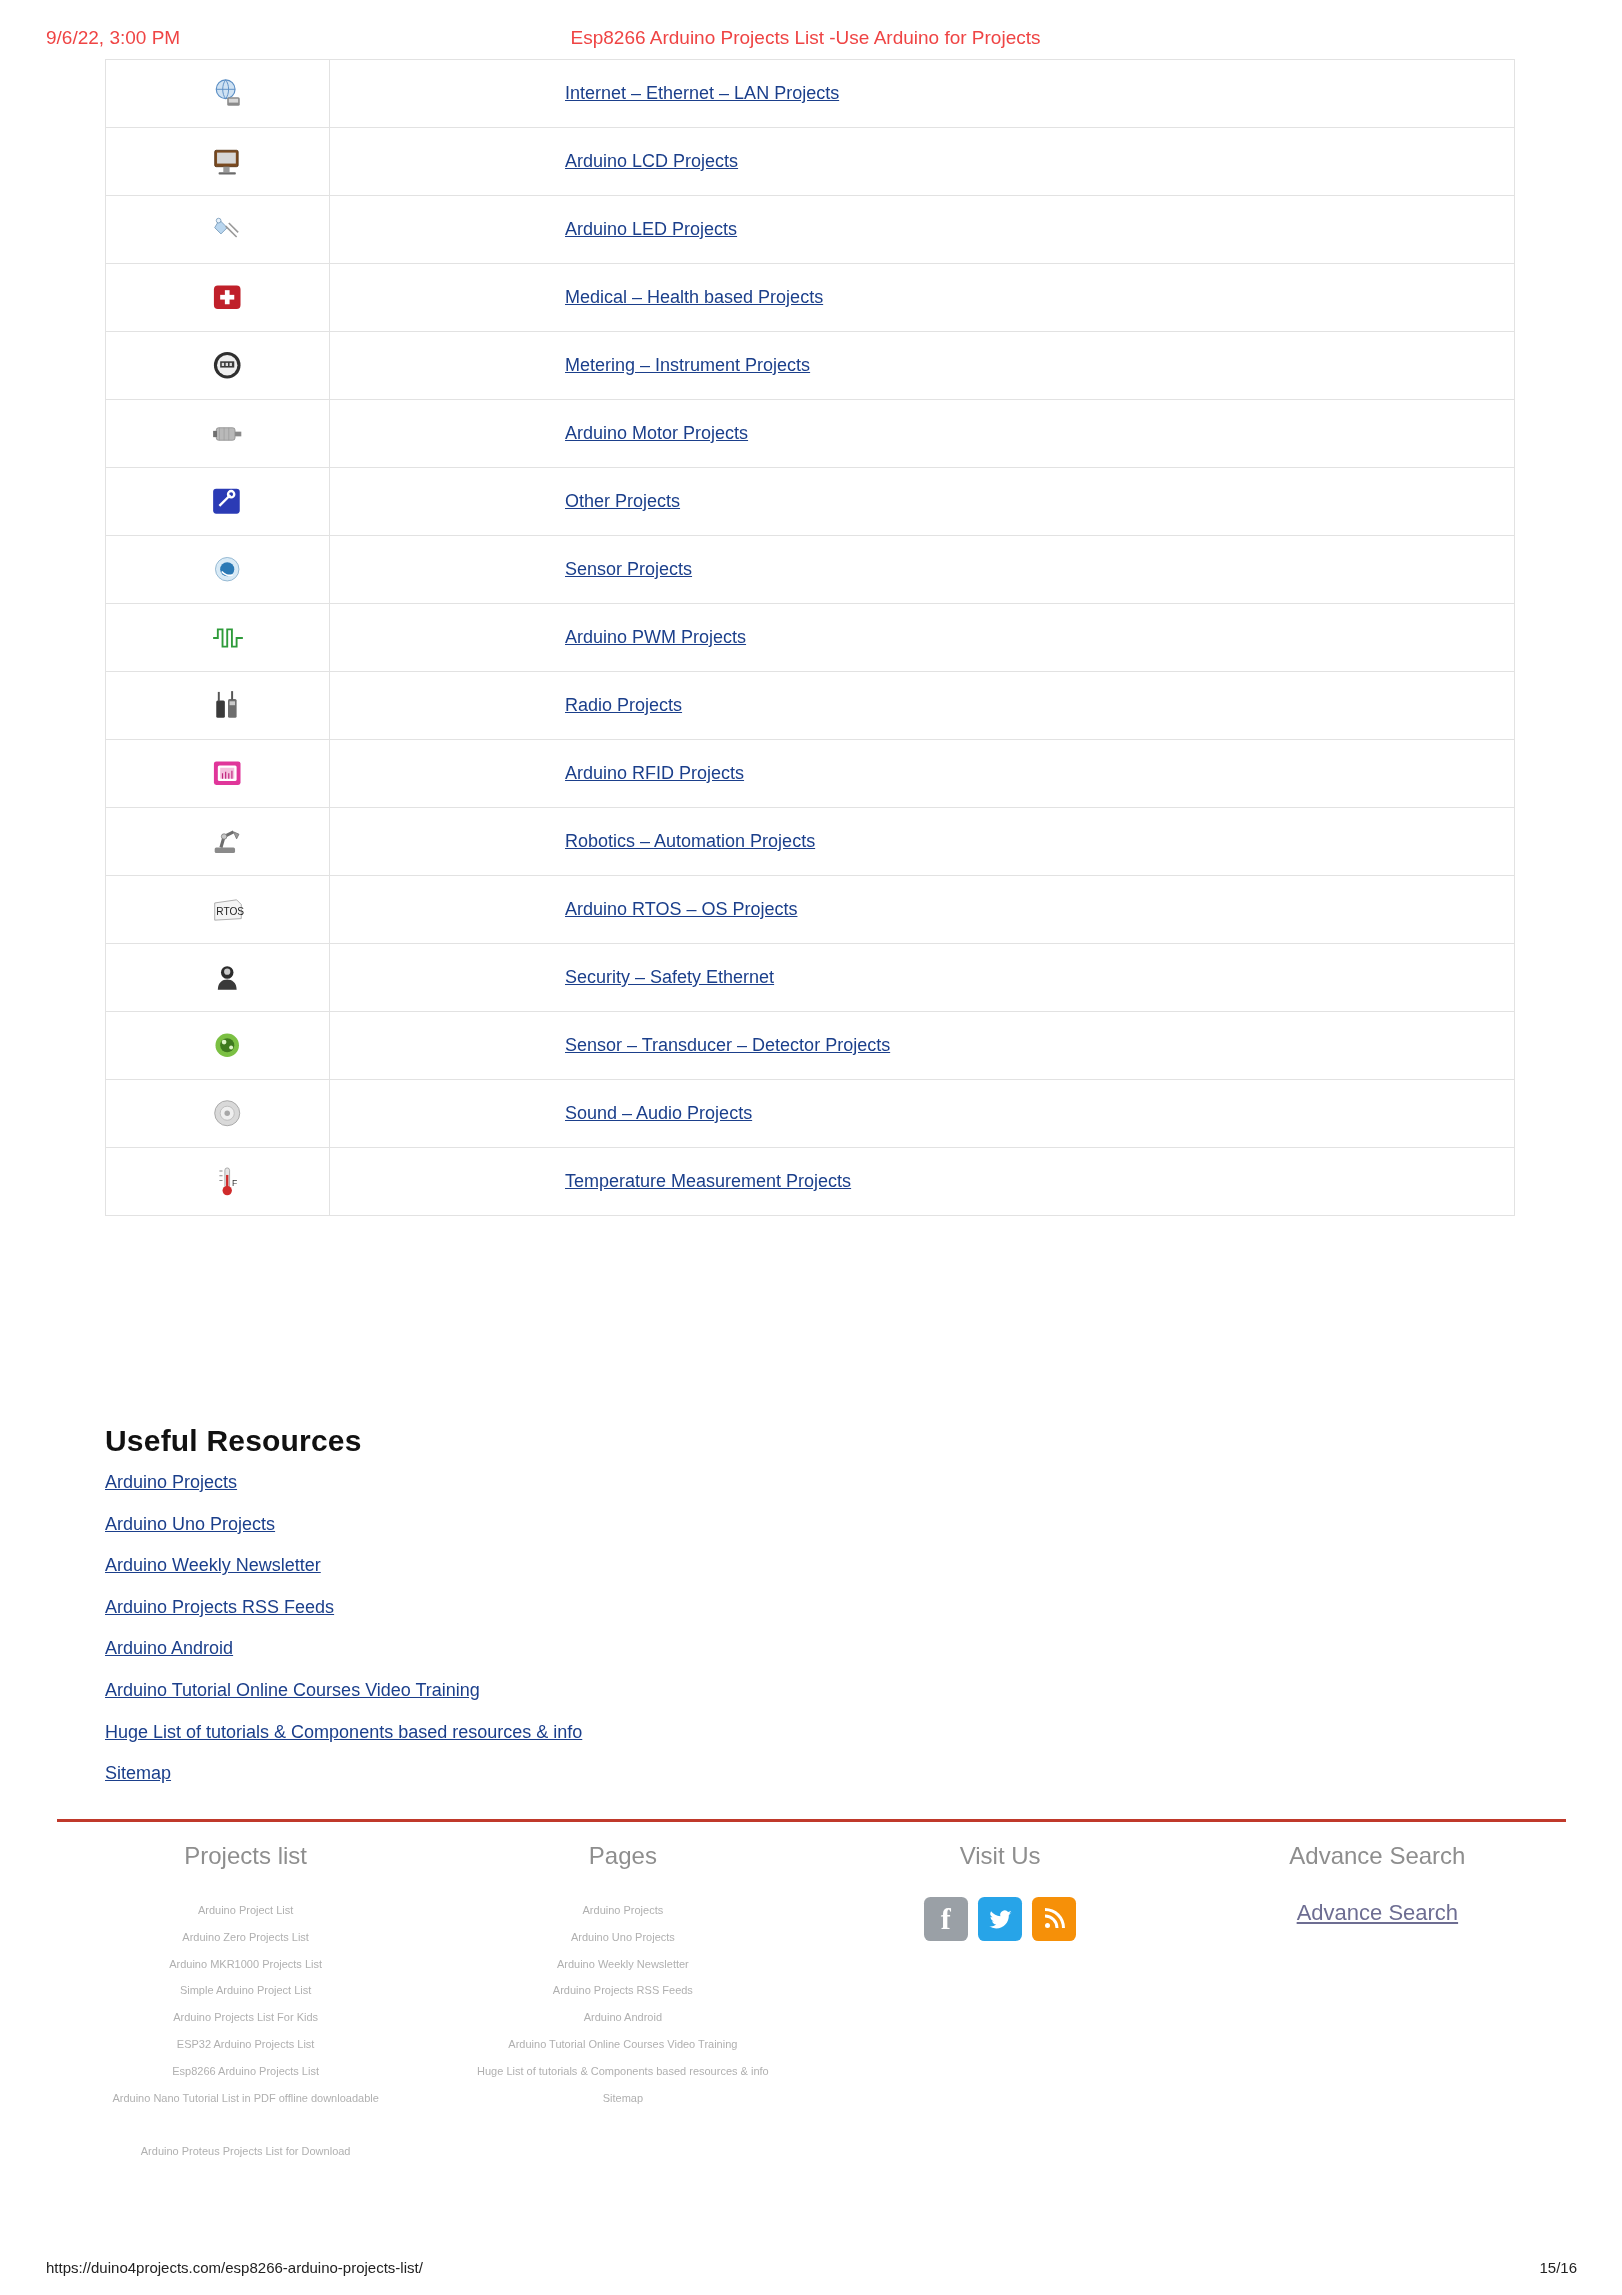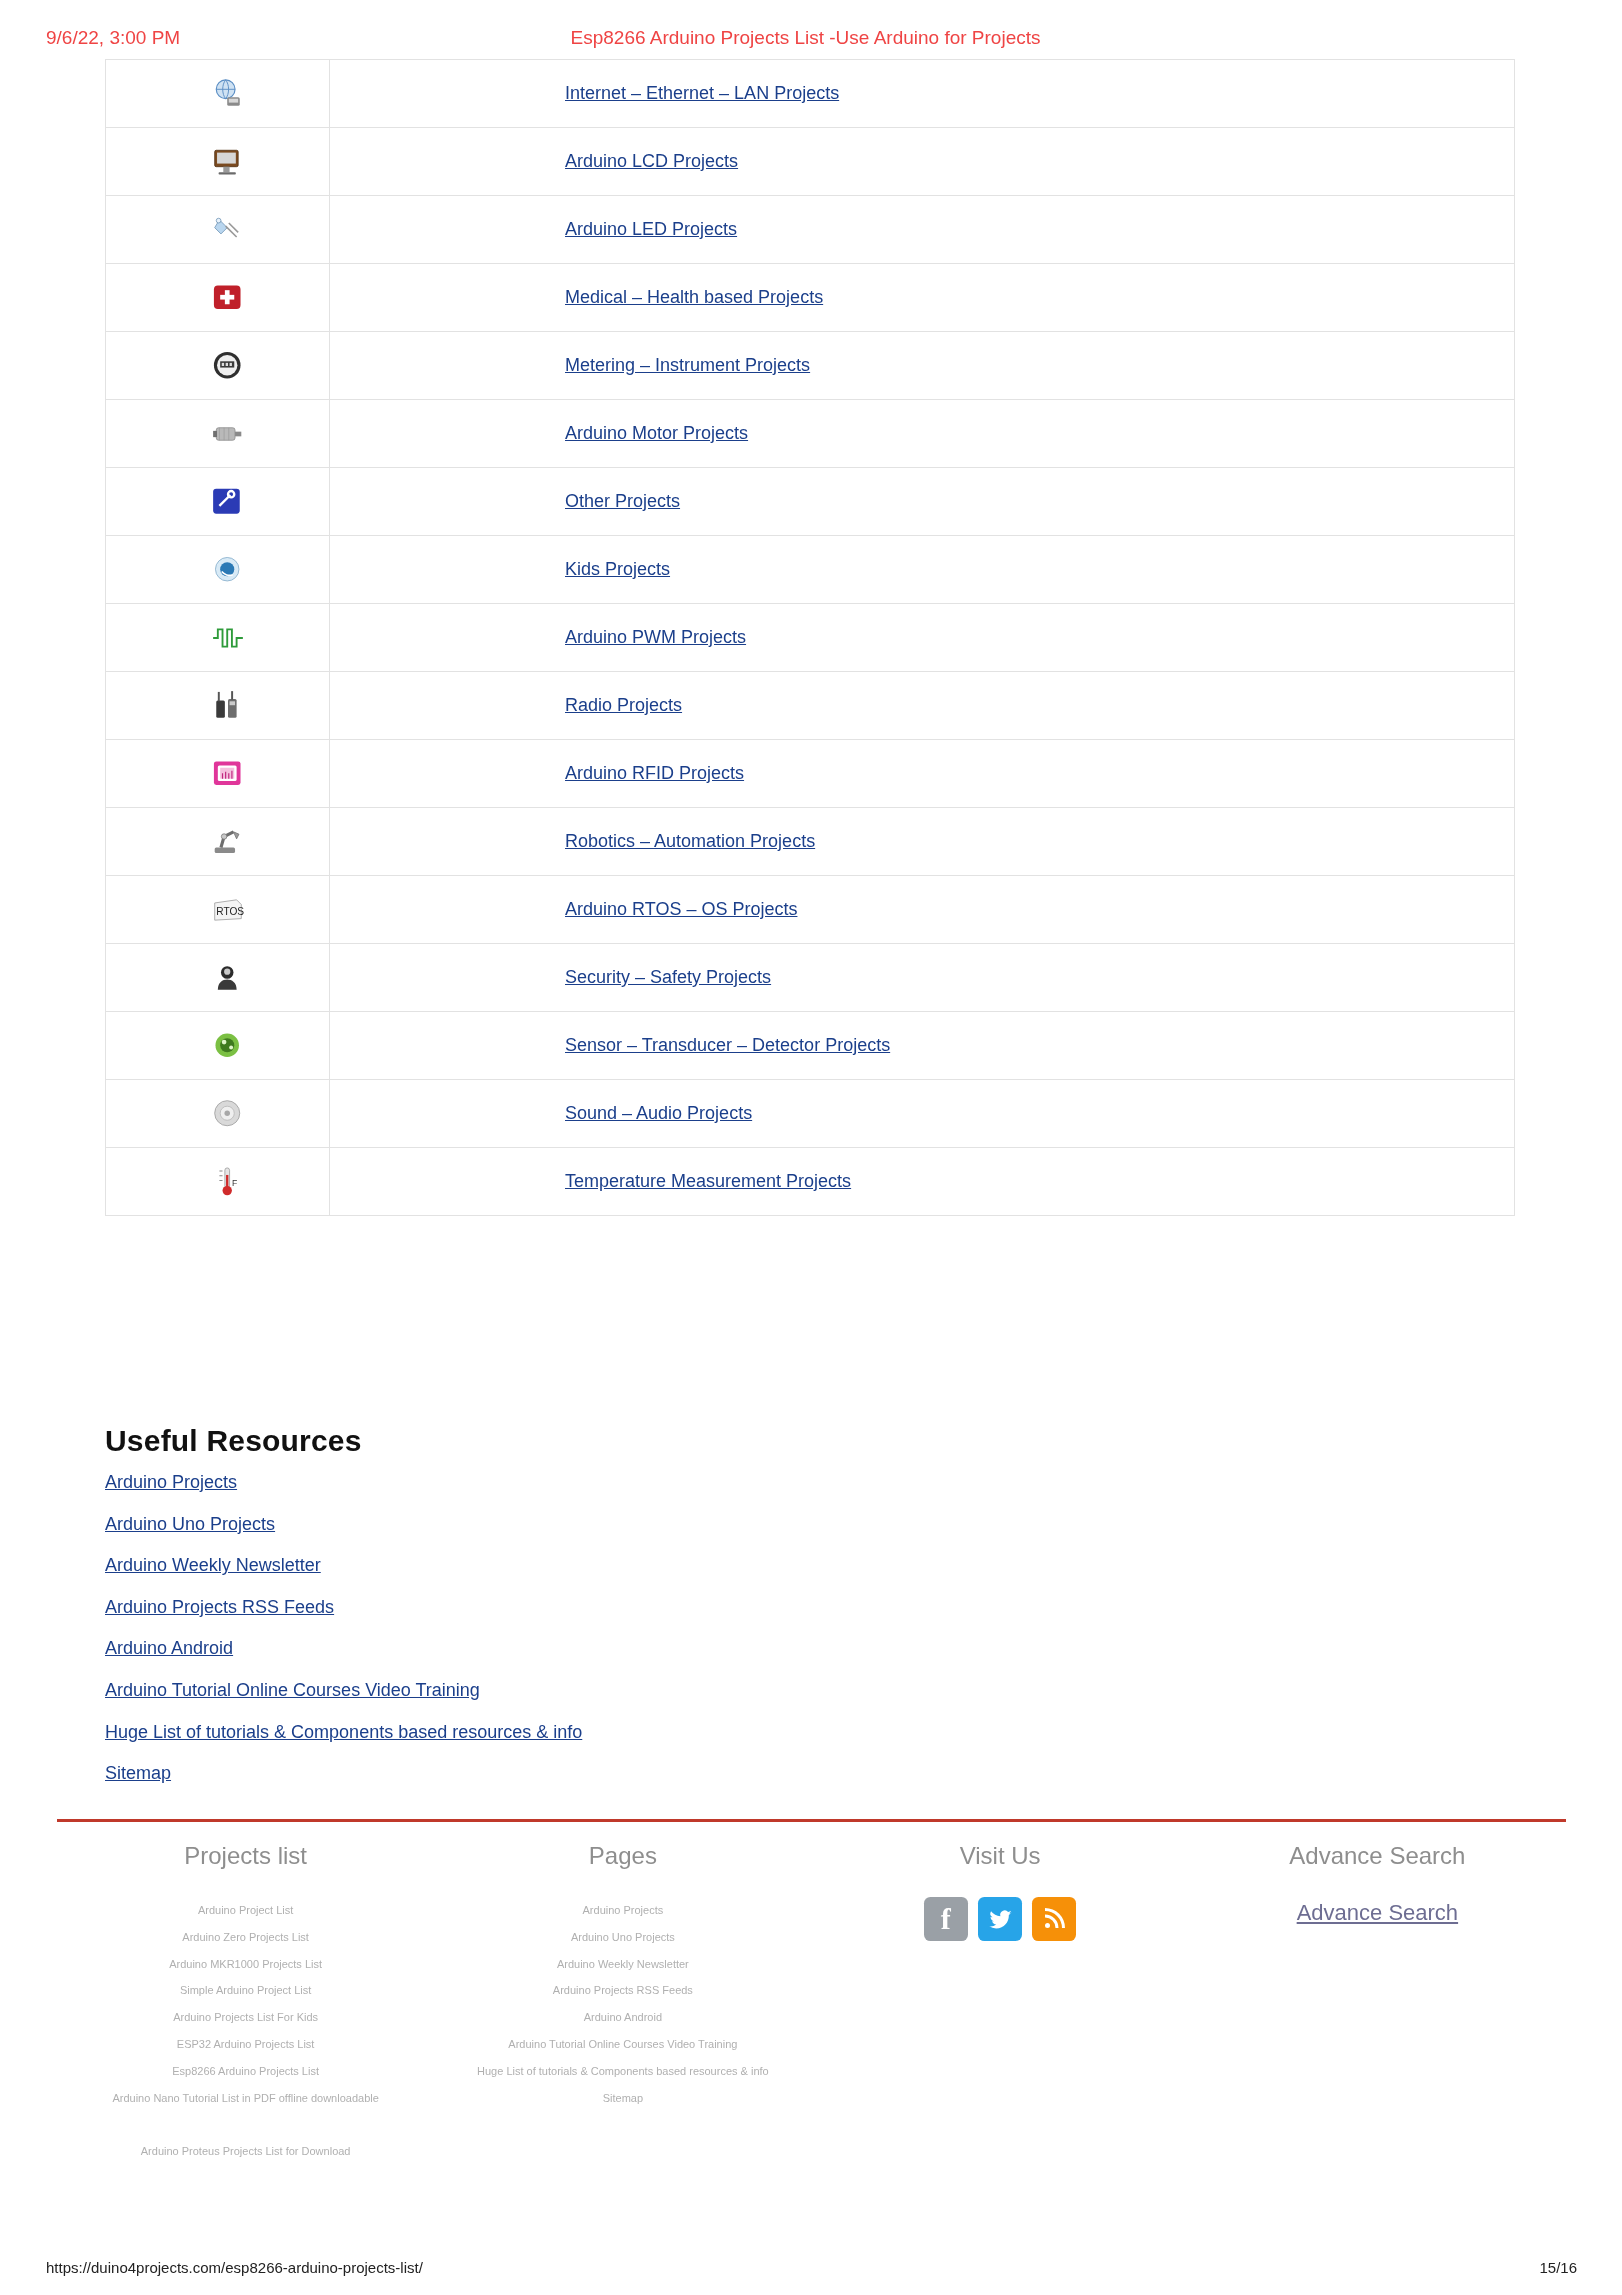--- a/index.html
+++ b/index.html
@@ -291,21 +291,21 @@
       <td class="icon-cell">
         <span class="ico">
           <svg viewBox="0 0 46 46">
             <circle cx="22" cy="22" r="15" fill="#d8eaf6" stroke="#7fa9c8"></circle>
             <circle cx="22" cy="22" r="9" fill="#2b79b5"></circle>
             <path d="M15 25c3 4 9 6 14 4" fill="none" stroke="#fff" stroke-width="2"></path>
           </svg>
         </span>
       </td>
       <td class="link-cell">
-        <a class="cat-link" href="#">Kids Projects</a>
+        <a class="cat-link" href="#">Sensor Projects</a>
       </td>
     </tr>
 
     <tr>
       <td class="icon-cell">
         <span class="ico">
           <svg viewBox="0 0 46 46">
             <path d="M4 23 L10 23 L10 12 L16 12 L16 34 L22 34 L22 12 L28 12 L28 34 L34 34 L34 23 L42 23" fill="none" stroke="#2e9b3a" stroke-width="2.4"></path>
           </svg>
         </span>
@@ -382,21 +382,21 @@
       <td class="icon-cell">
         <span class="ico">
           <svg viewBox="0 0 46 46">
             <circle cx="22" cy="16" r="8" fill="#2c2c2c"></circle>
             <path d="M10 38 c0-9 6-13 12-13 s12 4 12 13 z" fill="#3a3a3a"></path>
             <circle cx="22" cy="15" r="4" fill="#c9c9c9"></circle>
           </svg>
         </span>
       </td>
       <td class="link-cell">
-        <a class="cat-link" href="#">Security – Safety Projects</a>
+        <a class="cat-link" href="#">Security – Safety Ethernet</a>
       </td>
     </tr>
 
     <tr>
       <td class="icon-cell">
         <span class="ico">
           <svg viewBox="0 0 46 46">
             <circle cx="22" cy="22" r="15" fill="#7bc043"></circle>
             <circle cx="22" cy="22" r="9" fill="#3f7a1f"></circle>
             <circle cx="18" cy="18" r="3" fill="#dff4c8"></circle>

